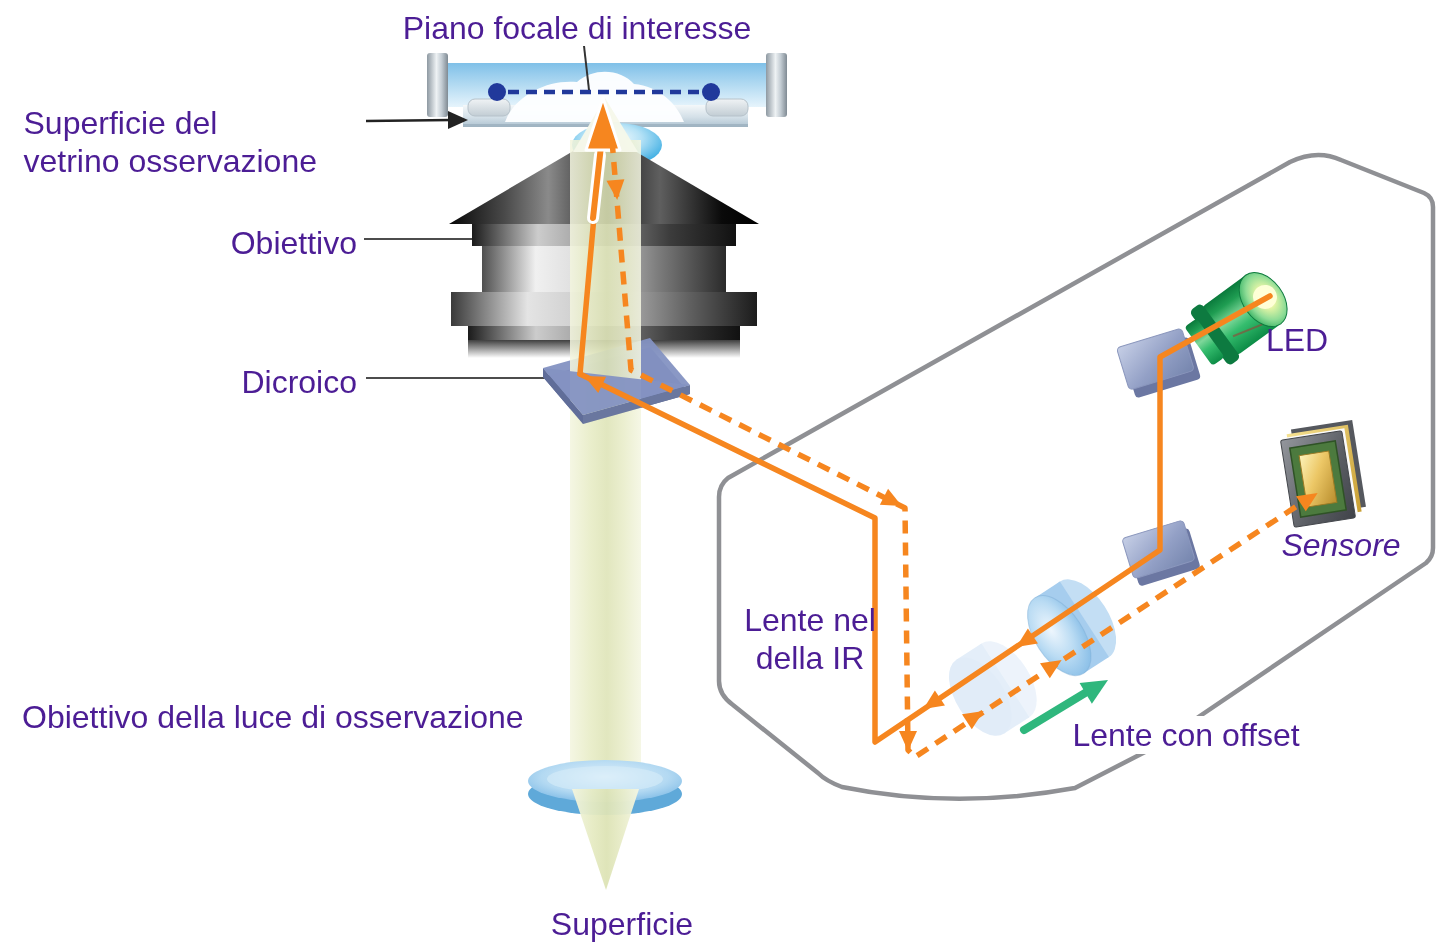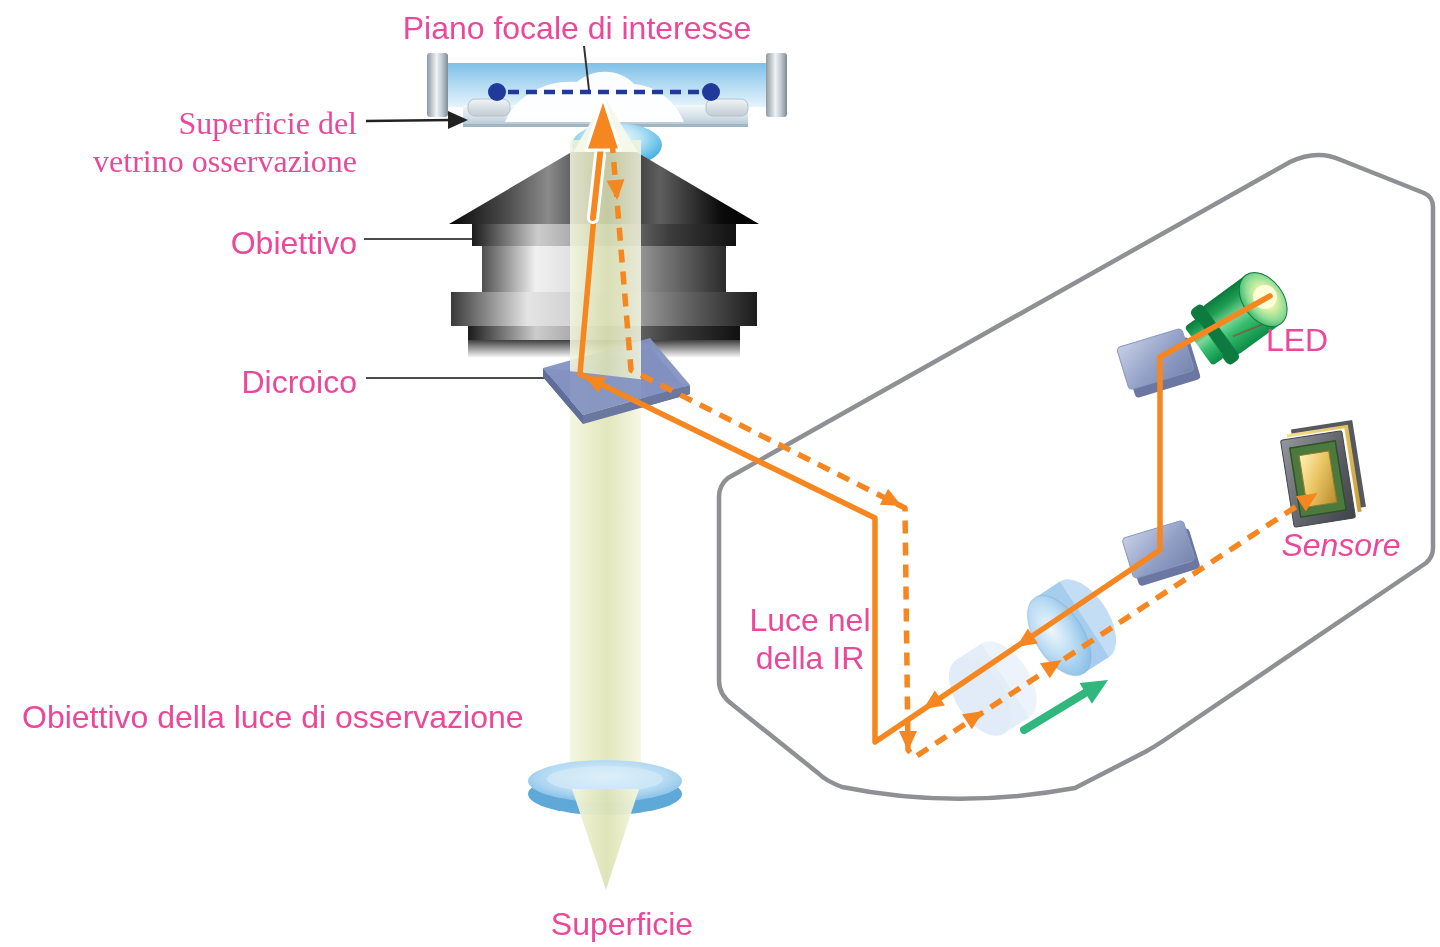--- a/index.html
+++ b/index.html
@@ -1,22 +1,22 @@
 <!DOCTYPE html>
 <html><head>
 <meta charset="utf-8">
 <style>
   html,body{margin:0;padding:0;background:#ffffff;}
   .stage{position:relative;width:1440px;height:947px;background:#fff;overflow:hidden;
          font-family:"Liberation Sans",sans-serif;}
   .stage svg{position:absolute;left:0;top:0;}
-  .lbl{position:absolute;font-size:32px;line-height:38px;color:#ec4899;white-space:nowrap;}
+  .lbl{position:absolute;font-size:32px;line-height:38px;color:#4c1d95;white-space:nowrap;}
   .lbl .ln{display:block;}
   #lbl-piano{left:577px;top:9px;transform:translateX(-50%);}
-  #lbl-superficie{right:1083px;top:104px;text-align:right;font-family:Liberation Serif, serif;}
+  #lbl-superficie{right:1123px;top:104px;text-align:left;}
   #lbl-obiettivo{right:1083px;top:224px;text-align:right;}
   #lbl-dicroico{right:1083px;top:363px;margin-left:41px;}
   #lbl-percorso{left:22px;top:698px;}
   #lbl-luce{left:810px;top:601px;transform:translateX(-50%);text-align:center;}
   #lbl-telecamera{left:622px;top:905px;transform:translateX(-50%);}
   #lbl-led{left:1297px;top:321px;transform:translateX(-50%);text-align:center;}
   #lbl-sensore{left:1341px;top:526px;transform:translateX(-50%);font-style:italic;}
   #lbl-lente{left:1186px;top:716px;transform:translateX(-50%);background:#fff;padding:0 6px;}
 </style>
 </head>
@@ -272,21 +272,22 @@
 <div class="lbl" id="lbl-superficie">
   <span class="ln">Superficie del</span>
   <span class="ln">vetrino osservazione</span>
 </div>
 
 <div class="lbl" id="lbl-obiettivo">Obiettivo</div>
 <div class="lbl" id="lbl-dicroico">Dicroico</div>
 <div class="lbl" id="lbl-percorso">Obiettivo della luce di osservazione</div>
 
 <div class="lbl" id="lbl-luce">
-  <span class="ln">Luce nel</span>
+  <span class="ln">Lente nel</span>
   <span class="ln">della IR</span>
 </div>
 
 <div class="lbl" id="lbl-telecamera">Superficie</div>
 <div class="lbl" id="lbl-led">LED</div>
 <div class="lbl" id="lbl-sensore">Sensore</div>
+<div class="lbl" id="lbl-lente">Lente con offset</div>
 
 </div>
 
 </body></html>

